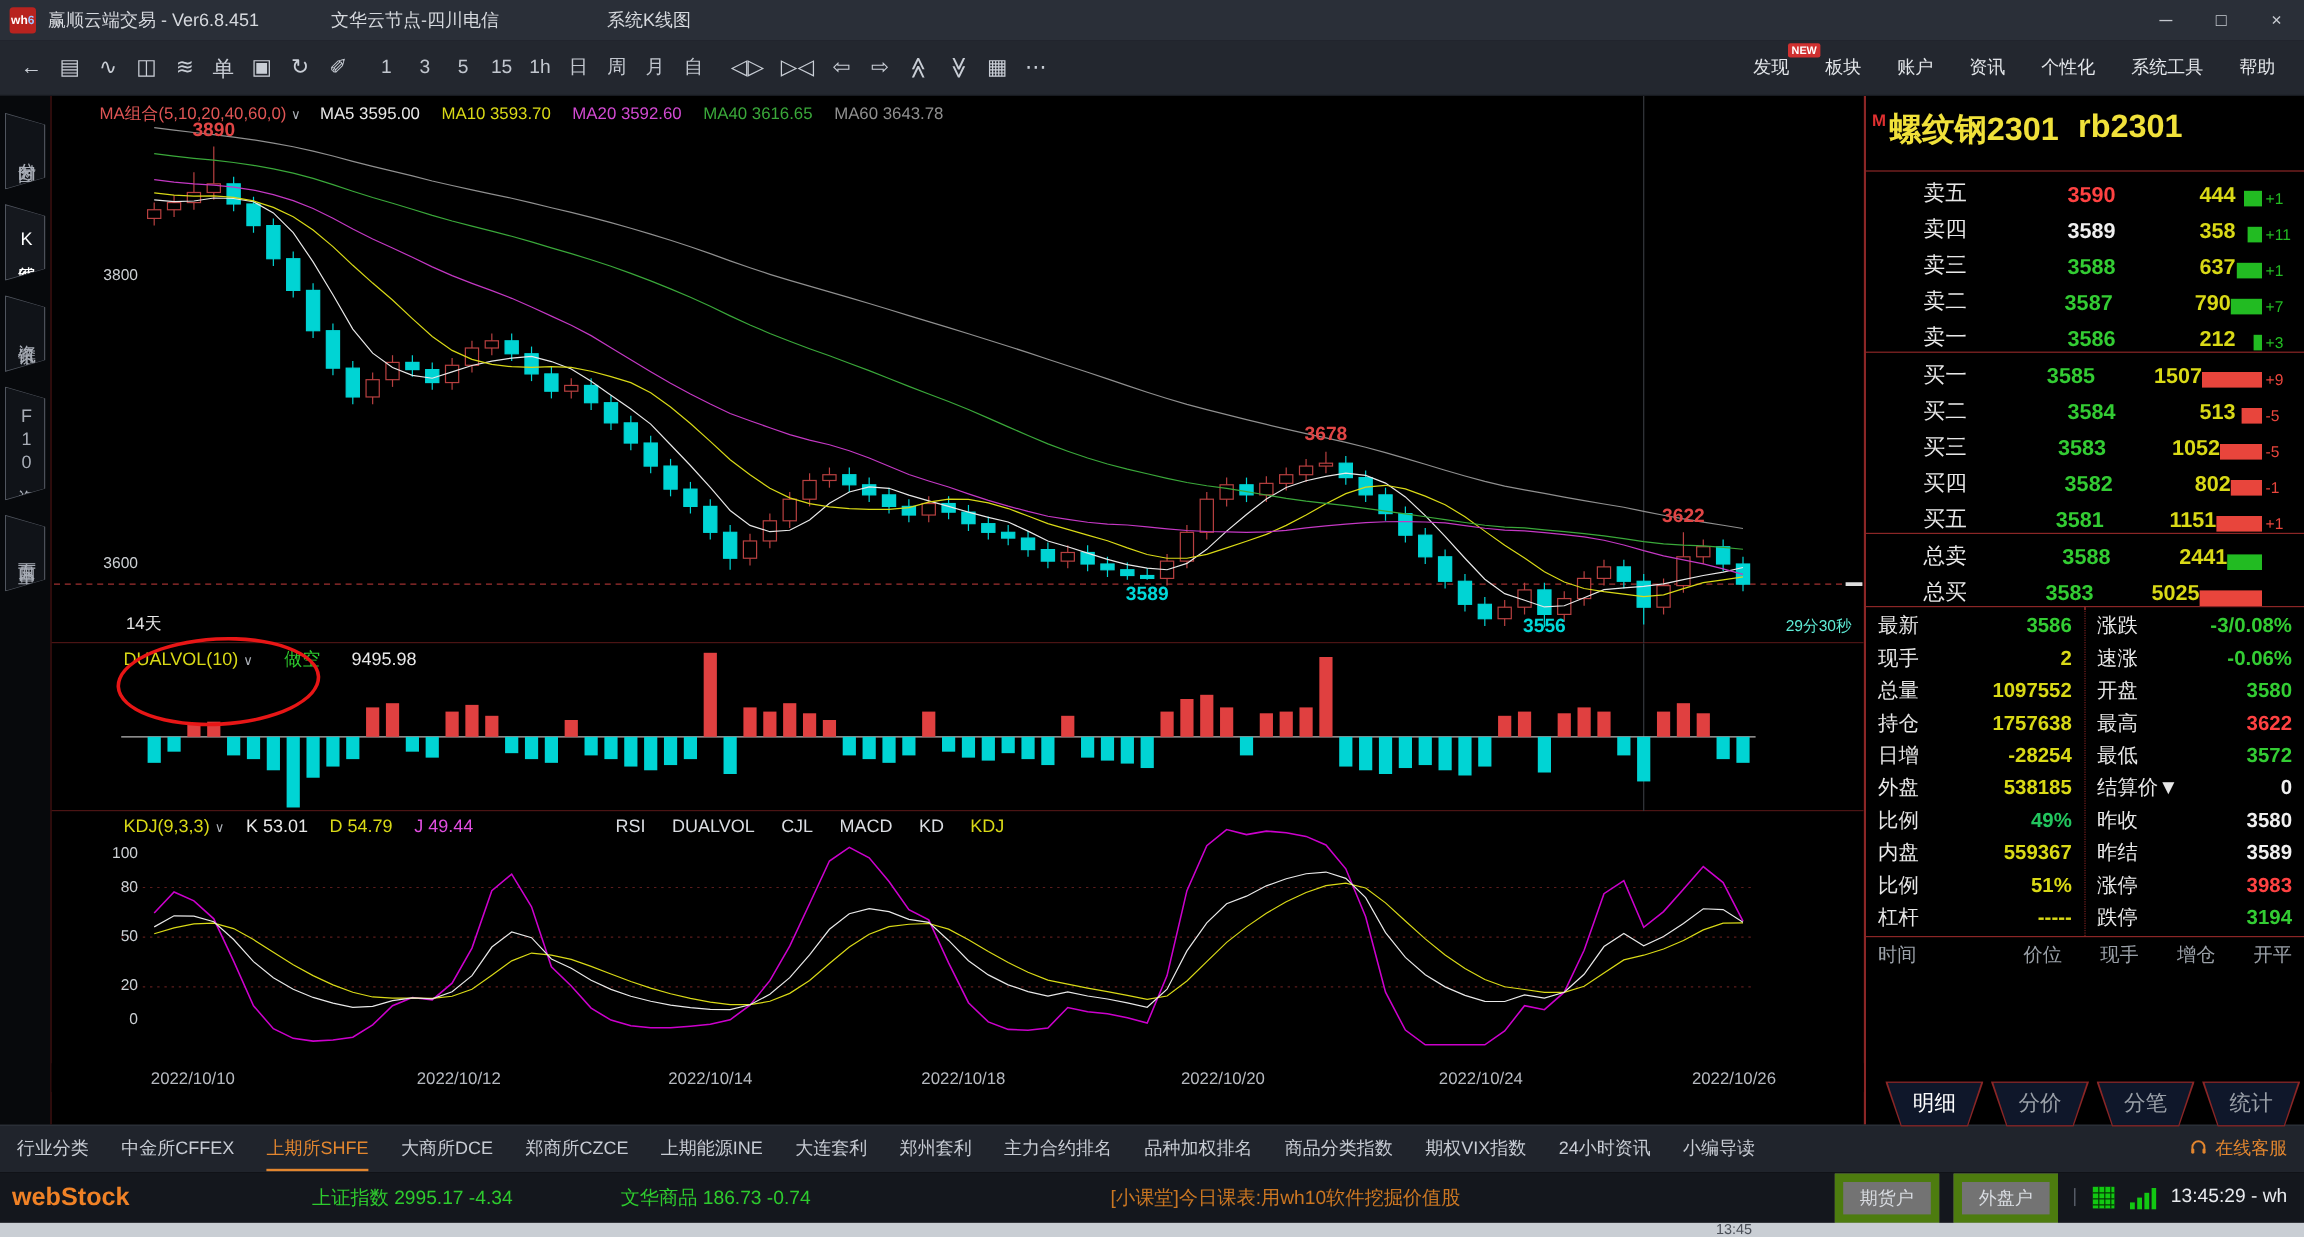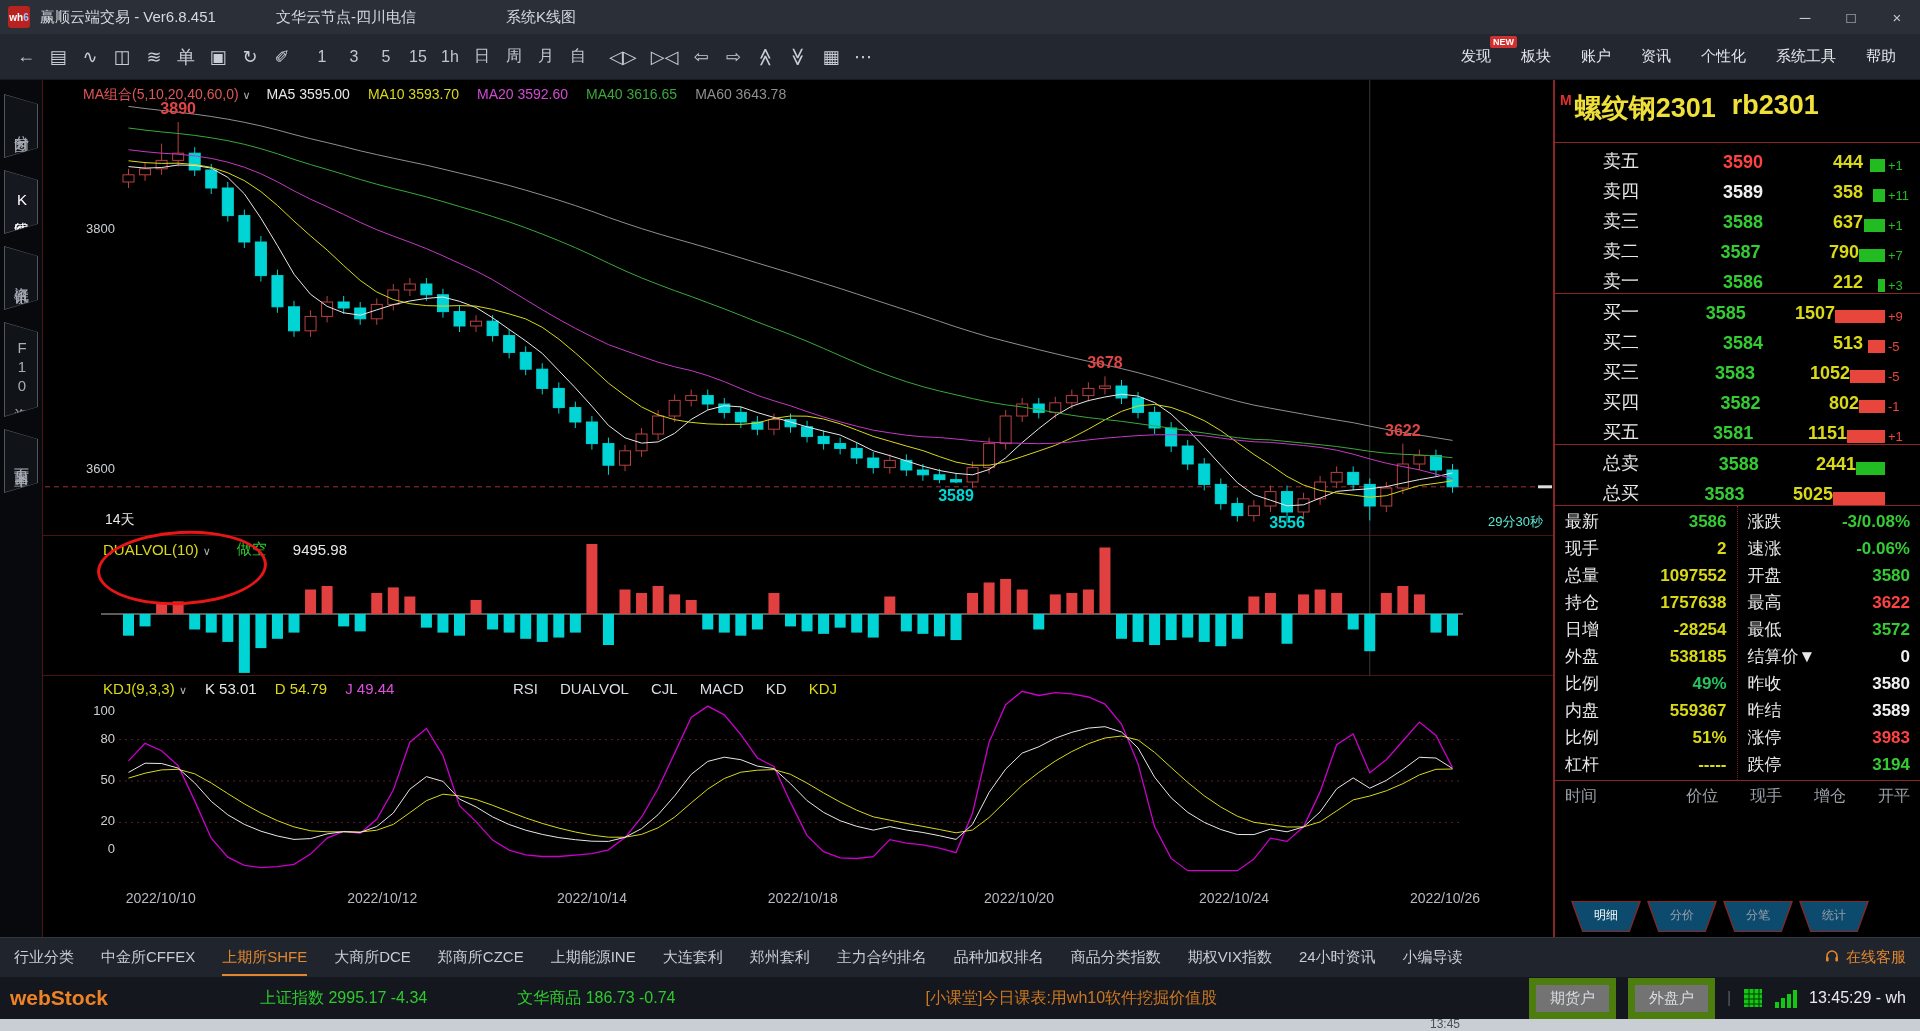--- a/index.html
+++ b/index.html
@@ -92,22 +92,22 @@
   .qp-stats-col.left { border-right:1px dotted #7a2020; }
   .srow { height:27px; display:flex; align-items:center; justify-content:space-between; padding:0 10px; font-size:17px; }
   .srow .sl { color:#e8e8e8; }
   .srow .sv { font-weight:bold; }
   .qp-theader { height:30px; display:flex; align-items:center; color:#9aa0a8; font-size:16px; padding:0 10px; }
   .qp-theader span:first-child { flex:1.4; text-align:left; }
   .qp-theader span { flex:1; text-align:right; }
   .qp-ticklist { flex:1; }
   .qp-tabs { height:36px; display:flex; align-items:flex-start; padding-left:16px; gap:6px; }
   .qtab { background:#8b2626; padding:1px; clip-path:polygon(0 0,100% 0,84% 100%,16% 100%); cursor:pointer; }
-  .qtab-in { clip-path:polygon(1px 0,calc(100% - 1px) 0,84% 100%,16% 100%); background:#0c4a6e;
-             padding:5px 22px 7px 22px; color:#9aa0a8; font-size:12px; }
+  .qtab-in { clip-path:polygon(1px 0,calc(100% - 1px) 0,84% 100%,16% 100%); background:#0f172a;
+             padding:5px 22px 7px 22px; color:#9aa0a8; font-size:18px; }
   .qtab.active .qtab-in { color:#fff; }
 
   
   .bottomnav { height:40px; background:#20242c; border-top:1px solid #33373f; display:flex; align-items:center;
                padding:0 14px; gap:27px; }
   .bn-item { color:#c8ccd4; font-size:15px; cursor:pointer; padding:9px 0 7px 0; border-bottom:2px solid transparent; }
   .bn-item.active { color:#e2862f; border-bottom:2px solid #e2862f; }
   .bn-service { margin-left:auto; color:#e2862f; font-size:15px; display:flex; align-items:flex-start; gap:6px; cursor:pointer; }
 
   

